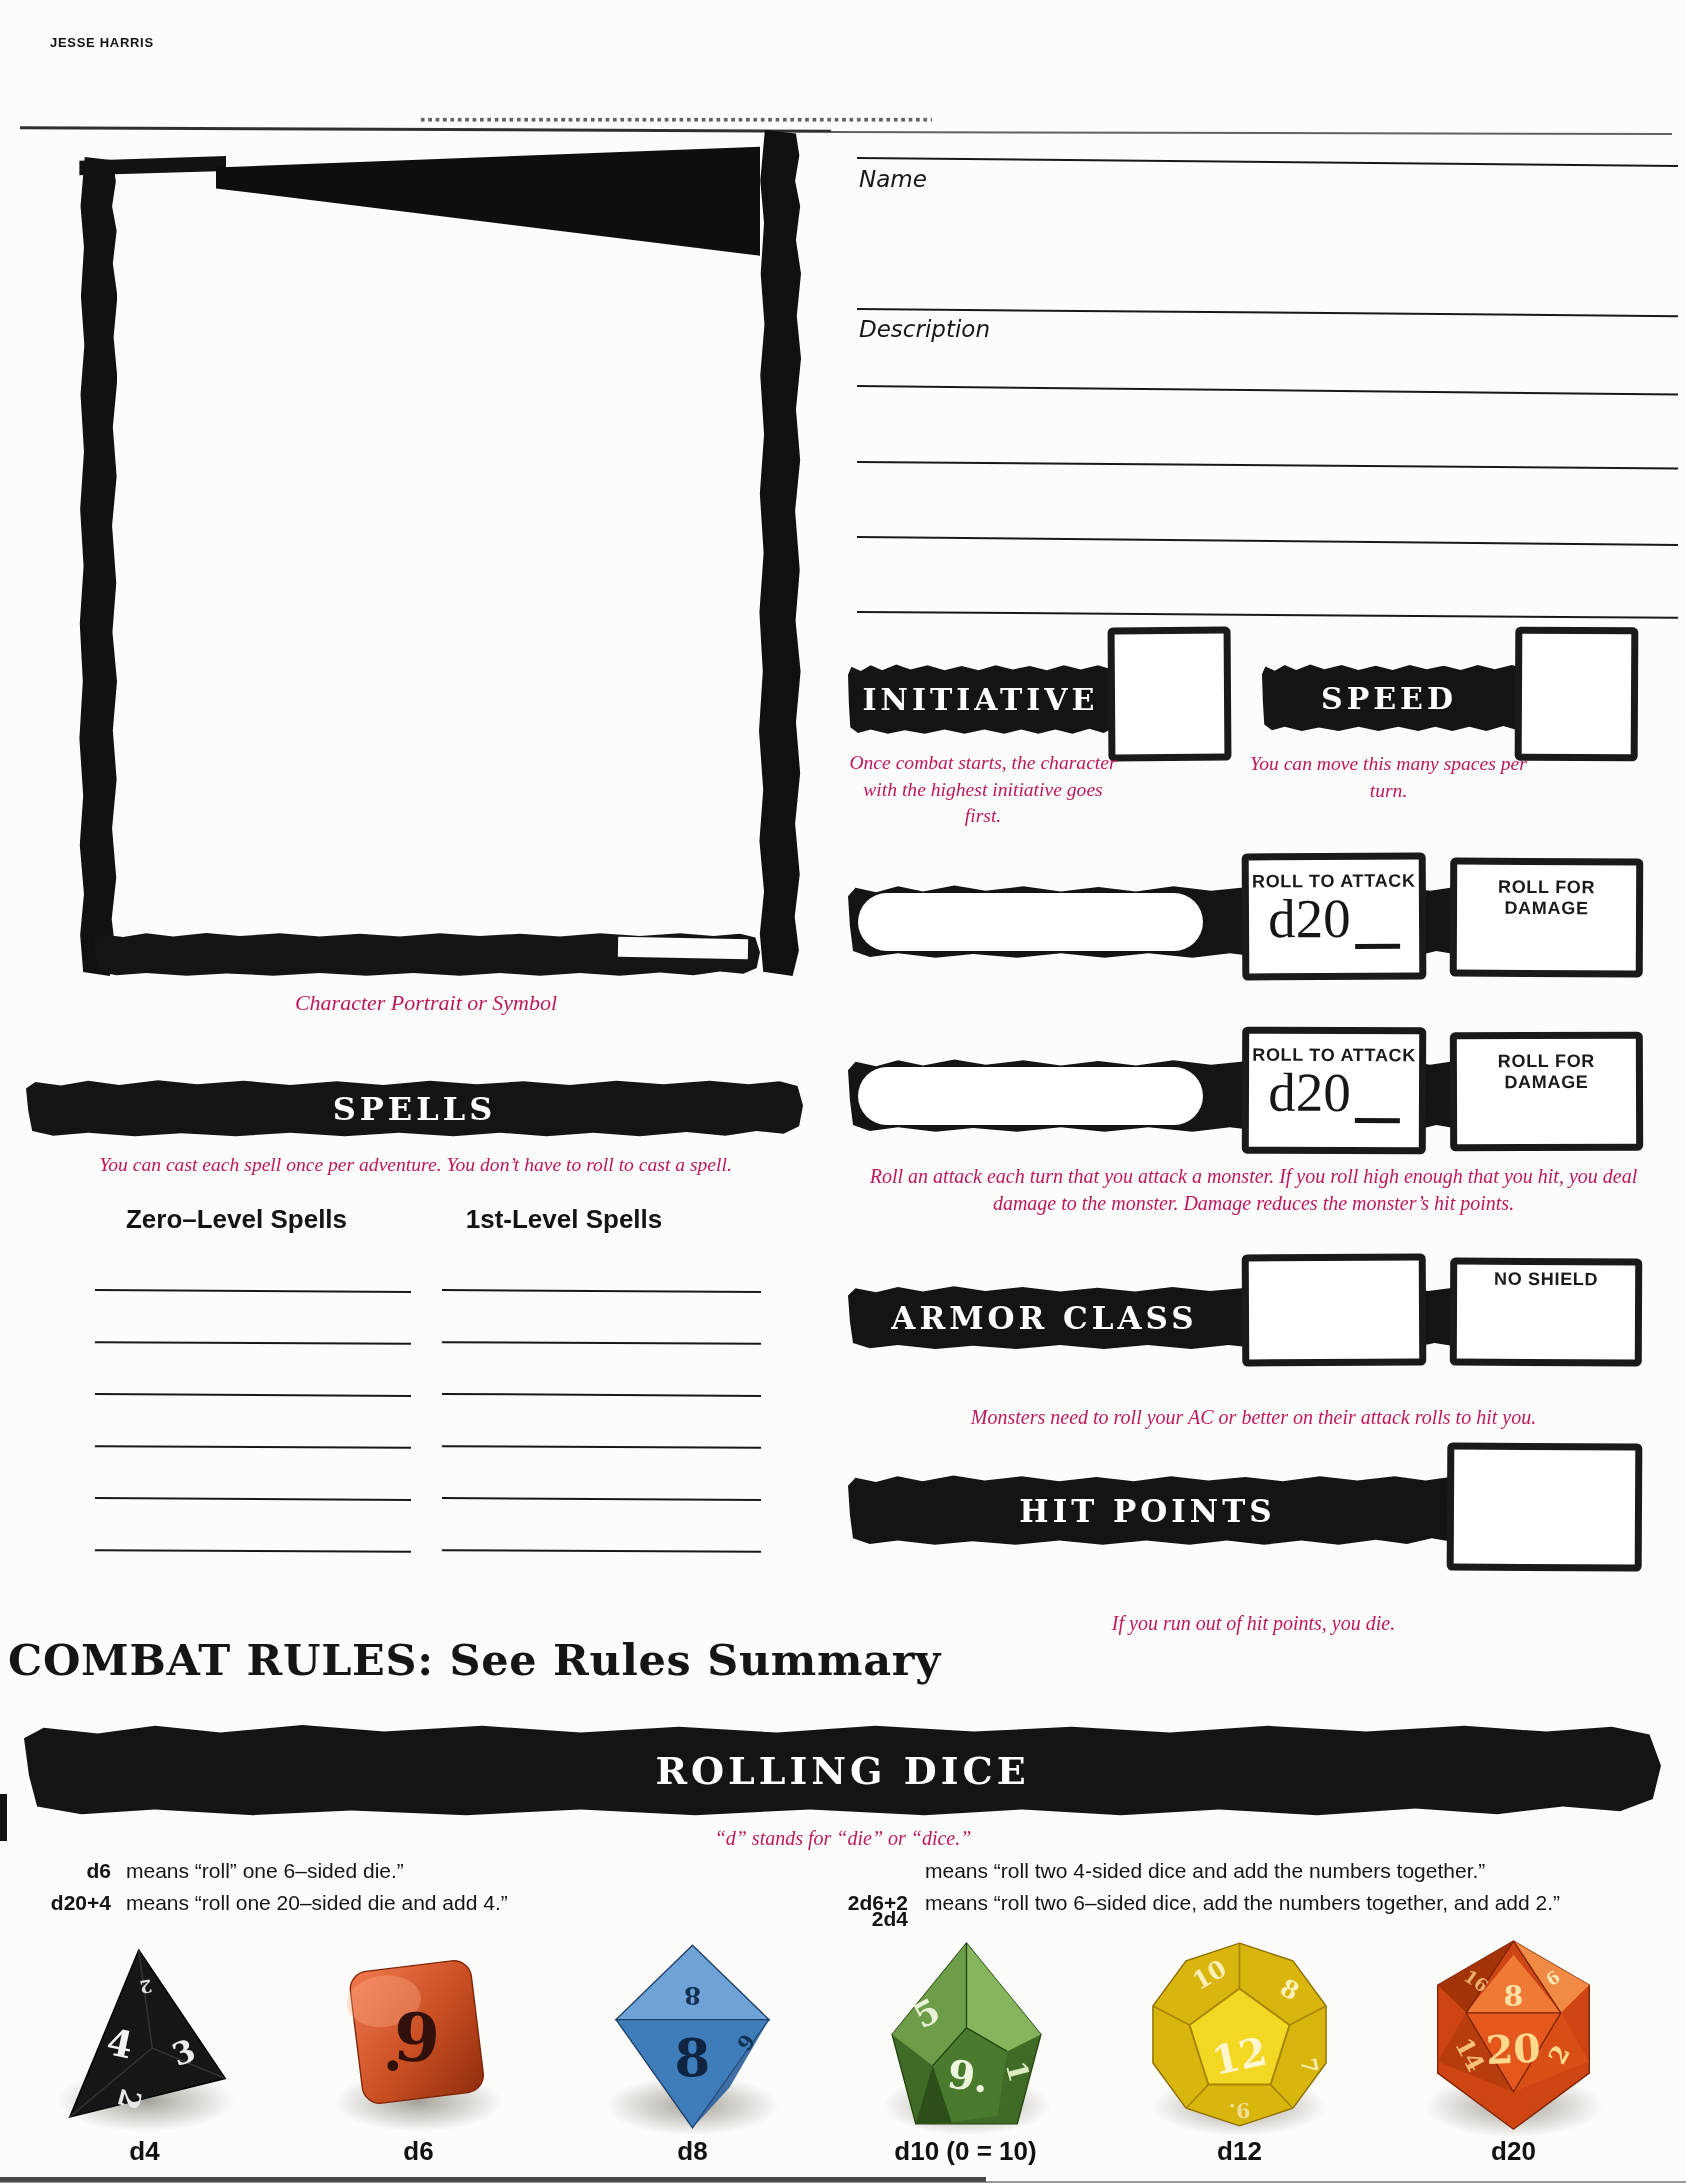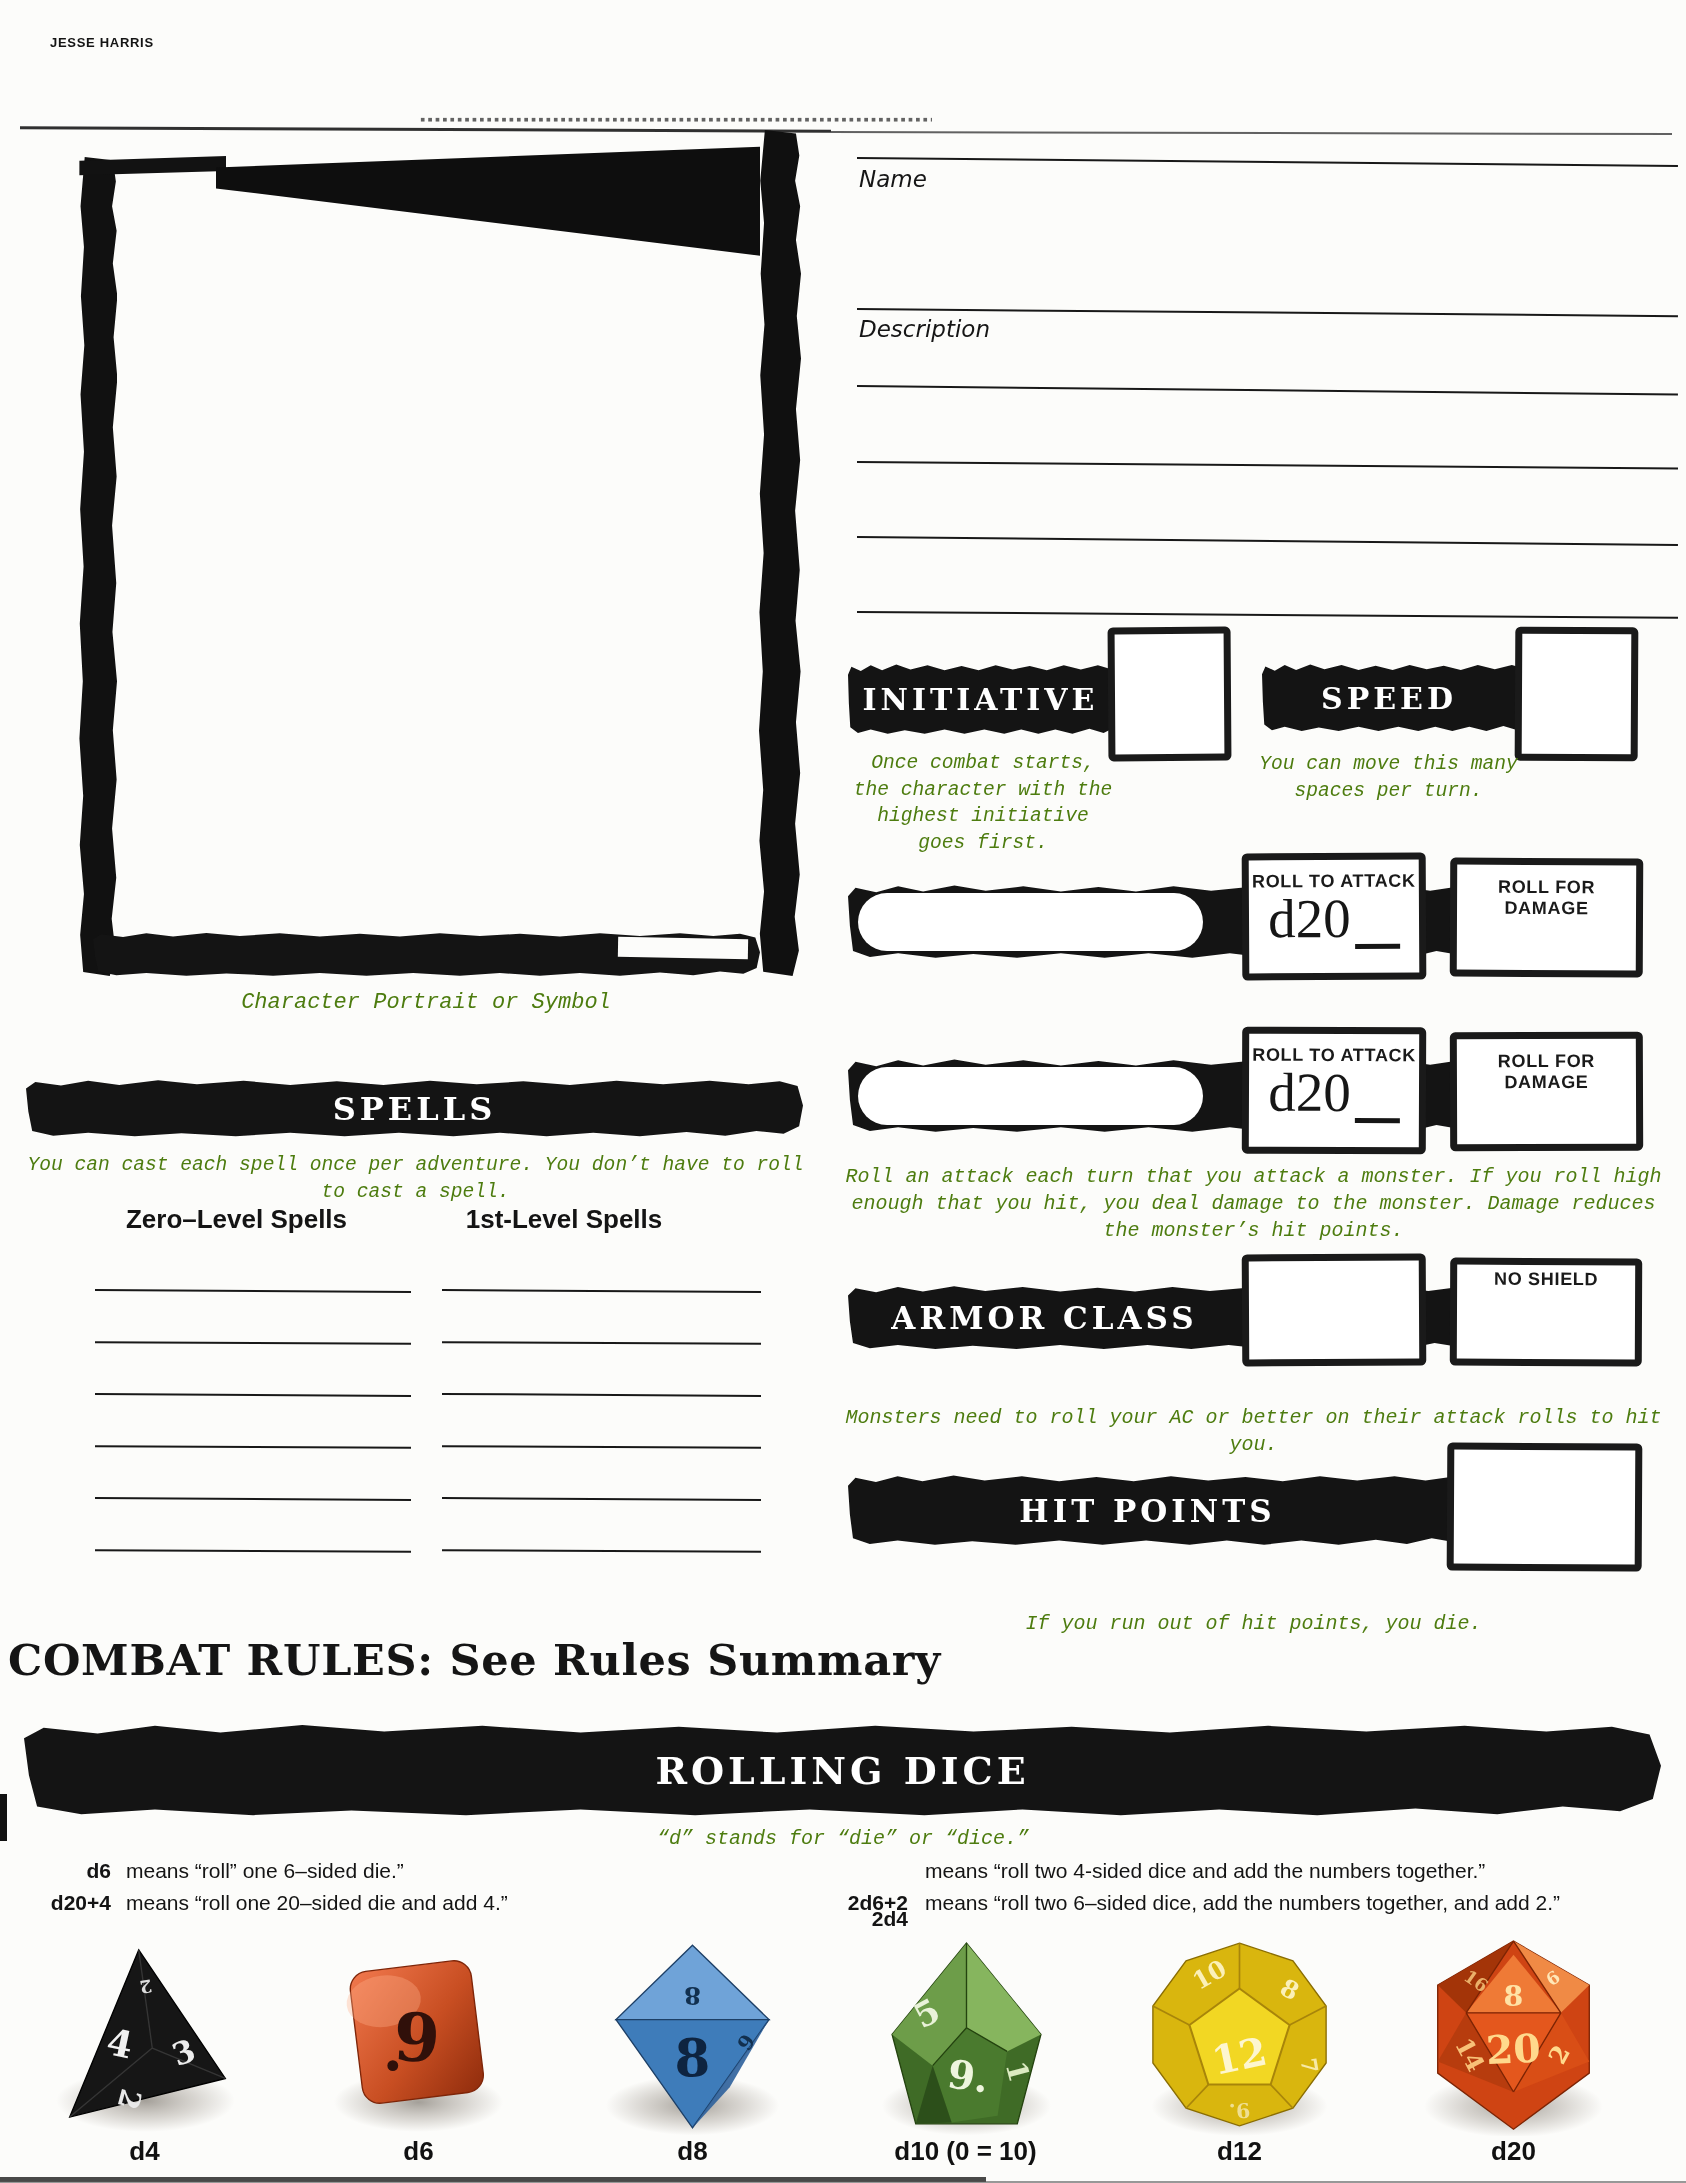--- a/index.html
+++ b/index.html
@@ -12,21 +12,21 @@
     clip-path:polygon(0% 16%,1.2% 5%,4.5% 11%,8% 3%,12% 10%,17% 2%,22% 9%,28% 3%,34% 10%,40% 4%,46% 10%,52% 3%,58% 9%,64% 4%,70% 10%,76% 3%,82% 9%,88% 3%,93% 9%,97% 4%,99.3% 12%,100% 45%,99.5% 80%,97.5% 93%,94% 88%,90% 96%,85% 90%,79% 97%,73% 91%,67% 97%,61% 91%,55% 97%,48% 91%,41% 97%,34% 91%,27% 97%,20% 92%,14% 97%,8% 91%,3.5% 96%,0.8% 88%,0.3% 55%);}
   .banner-title{position:absolute;left:0;top:0;bottom:0;width:var(--tw,100%);
     display:flex;align-items:center;justify-content:center;
     font-family:"DejaVu Serif",serif;font-weight:700;color:#ffffff;letter-spacing:4px;}
   .wbox{background:#fff;border:7.4px solid #1a1a1a;border-radius:5.4px;box-sizing:border-box;}
   .pill{position:absolute;left:9.5px;top:8.8px;width:345px;height:58px;background:#fff;border-radius:30px;}
   .boxlabel{font-weight:700;font-size:18px;letter-spacing:0.7px;text-align:center;color:#1a1a1a;}
   .d20row{display:flex;justify-content:center;align-items:flex-end;margin-top:1.4px;}
   .d20txt{font-family:"Liberation Serif",serif;font-size:55px;line-height:.95;color:#161616;}
   .dash{display:inline-block;width:45px;border-bottom:5.4px solid #161616;margin-left:4px;margin-bottom:-4px;}
-  .caption{font-family:Liberation Mono, monospace;font-style:italic;text-align:center;line-height:1.36;color:#4d7c0f;}
+  .caption{font-family:Liberation Serif, serif;font-style:italic;text-align:center;line-height:1.36;color:#be185d;}
   .spellhdr{font-weight:700;font-size:26px;text-align:center;letter-spacing:0;}
   .bigheading{font-family:"DejaVu Serif",serif;font-weight:700;font-size:43px;letter-spacing:0.7px;text-align:left;color:#151515;margin-left:8px;}
   .defterm{font-weight:700;font-size:21px;text-align:right;}
   .defmean{font-size:21px;}
   .dicelabel{font-weight:700;font-size:26px;text-align:center;color:#111;}
   .rough-v{clip-path:polygon(14% 0%,88% 0.4%,96% 3%,86% 6%,98% 9%,88% 13%,100% 17%,90% 22%,100% 27%,88% 33%,98% 39%,86% 45%,97% 52%,87% 58%,99% 64%,88% 70%,98% 76%,86% 82%,97% 88%,85% 93%,95% 97%,80% 100%,10% 99.5%,2% 95%,12% 90%,1% 84%,10% 78%,0% 71%,9% 64%,1% 57%,11% 50%,2% 43%,12% 36%,3% 29%,13% 23%,4% 17%,12% 11%,3% 6%);}
   svg text{font-family:"DejaVu Serif",serif;font-weight:bold;text-anchor:middle;}
 </style>
 </head>
 <body>

